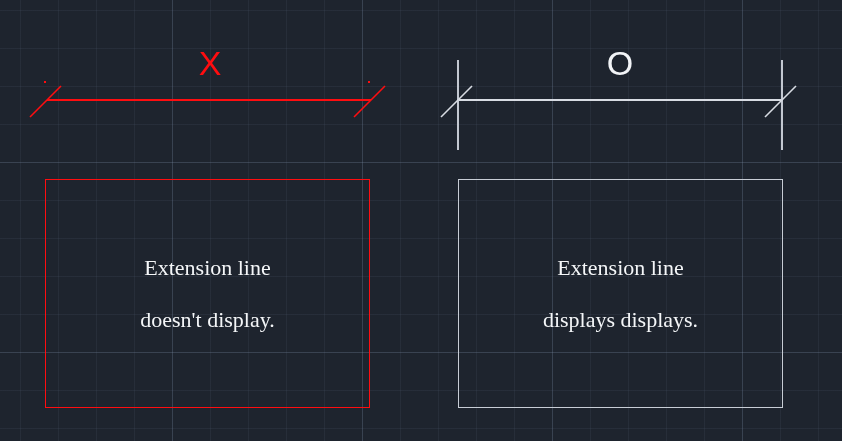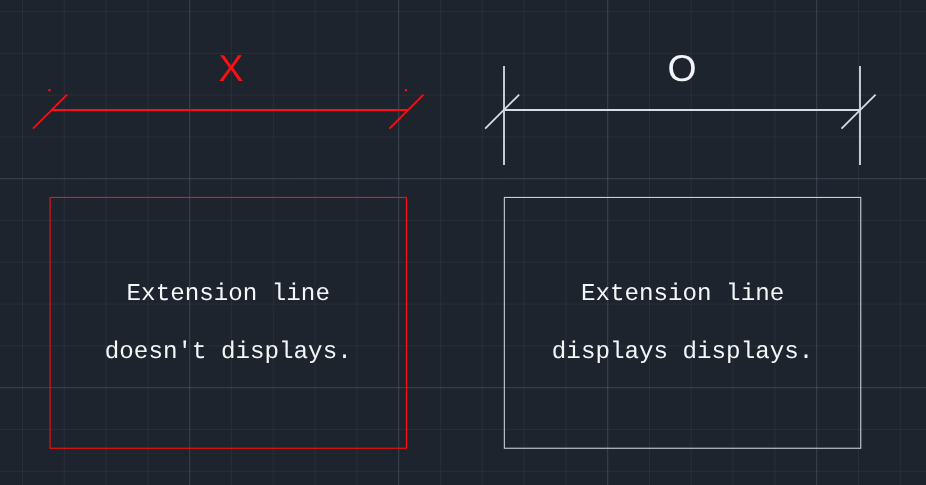--- a/index.html
+++ b/index.html
@@ -63,21 +63,21 @@
     display: flex;
     flex-direction: column;
     align-items: center;
     justify-content: center;
   }
   .note-box-bad  { left: 45px;  top: 179px; width: 325px; height: 229px; border: 1px solid #ff0d10; }
   .note-box-good { left: 458px; top: 179px; width: 325px; height: 229px; border: 1px solid #c8cdd6; }
 
   .note-line {
     color: #f4f6f8;
-    font-family: Liberation Mono, monospace;
+    font-family: Liberation Serif, serif;
     font-size: 22px;
     line-height: 1;
     white-space: nowrap;
   }
   .note-line-1 { margin-bottom: 30px; }
 </style>
 </head>
 <body>
 
 <div id="cad-canvas">
@@ -100,21 +100,21 @@
       <line x1="765" y1="117" x2="796" y2="86" stroke="#d8dce3" stroke-width="1.6"></line>
     </g>
   </svg>
 
   <div class="marker marker-bad">X</div>
 
   <div class="marker marker-good">O</div>
 
   <div class="note-box note-box-bad">
     <div class="note-line note-line-1">Extension line</div>
-    <div class="note-line">doesn't displays.</div>
+    <div class="note-line">doesn't display.</div>
   </div>
 
   <div class="note-box note-box-good">
     <div class="note-line note-line-1">Extension line</div>
     <div class="note-line">displays displays.</div>
   </div>
 
 </div>
 
 </body></html>

